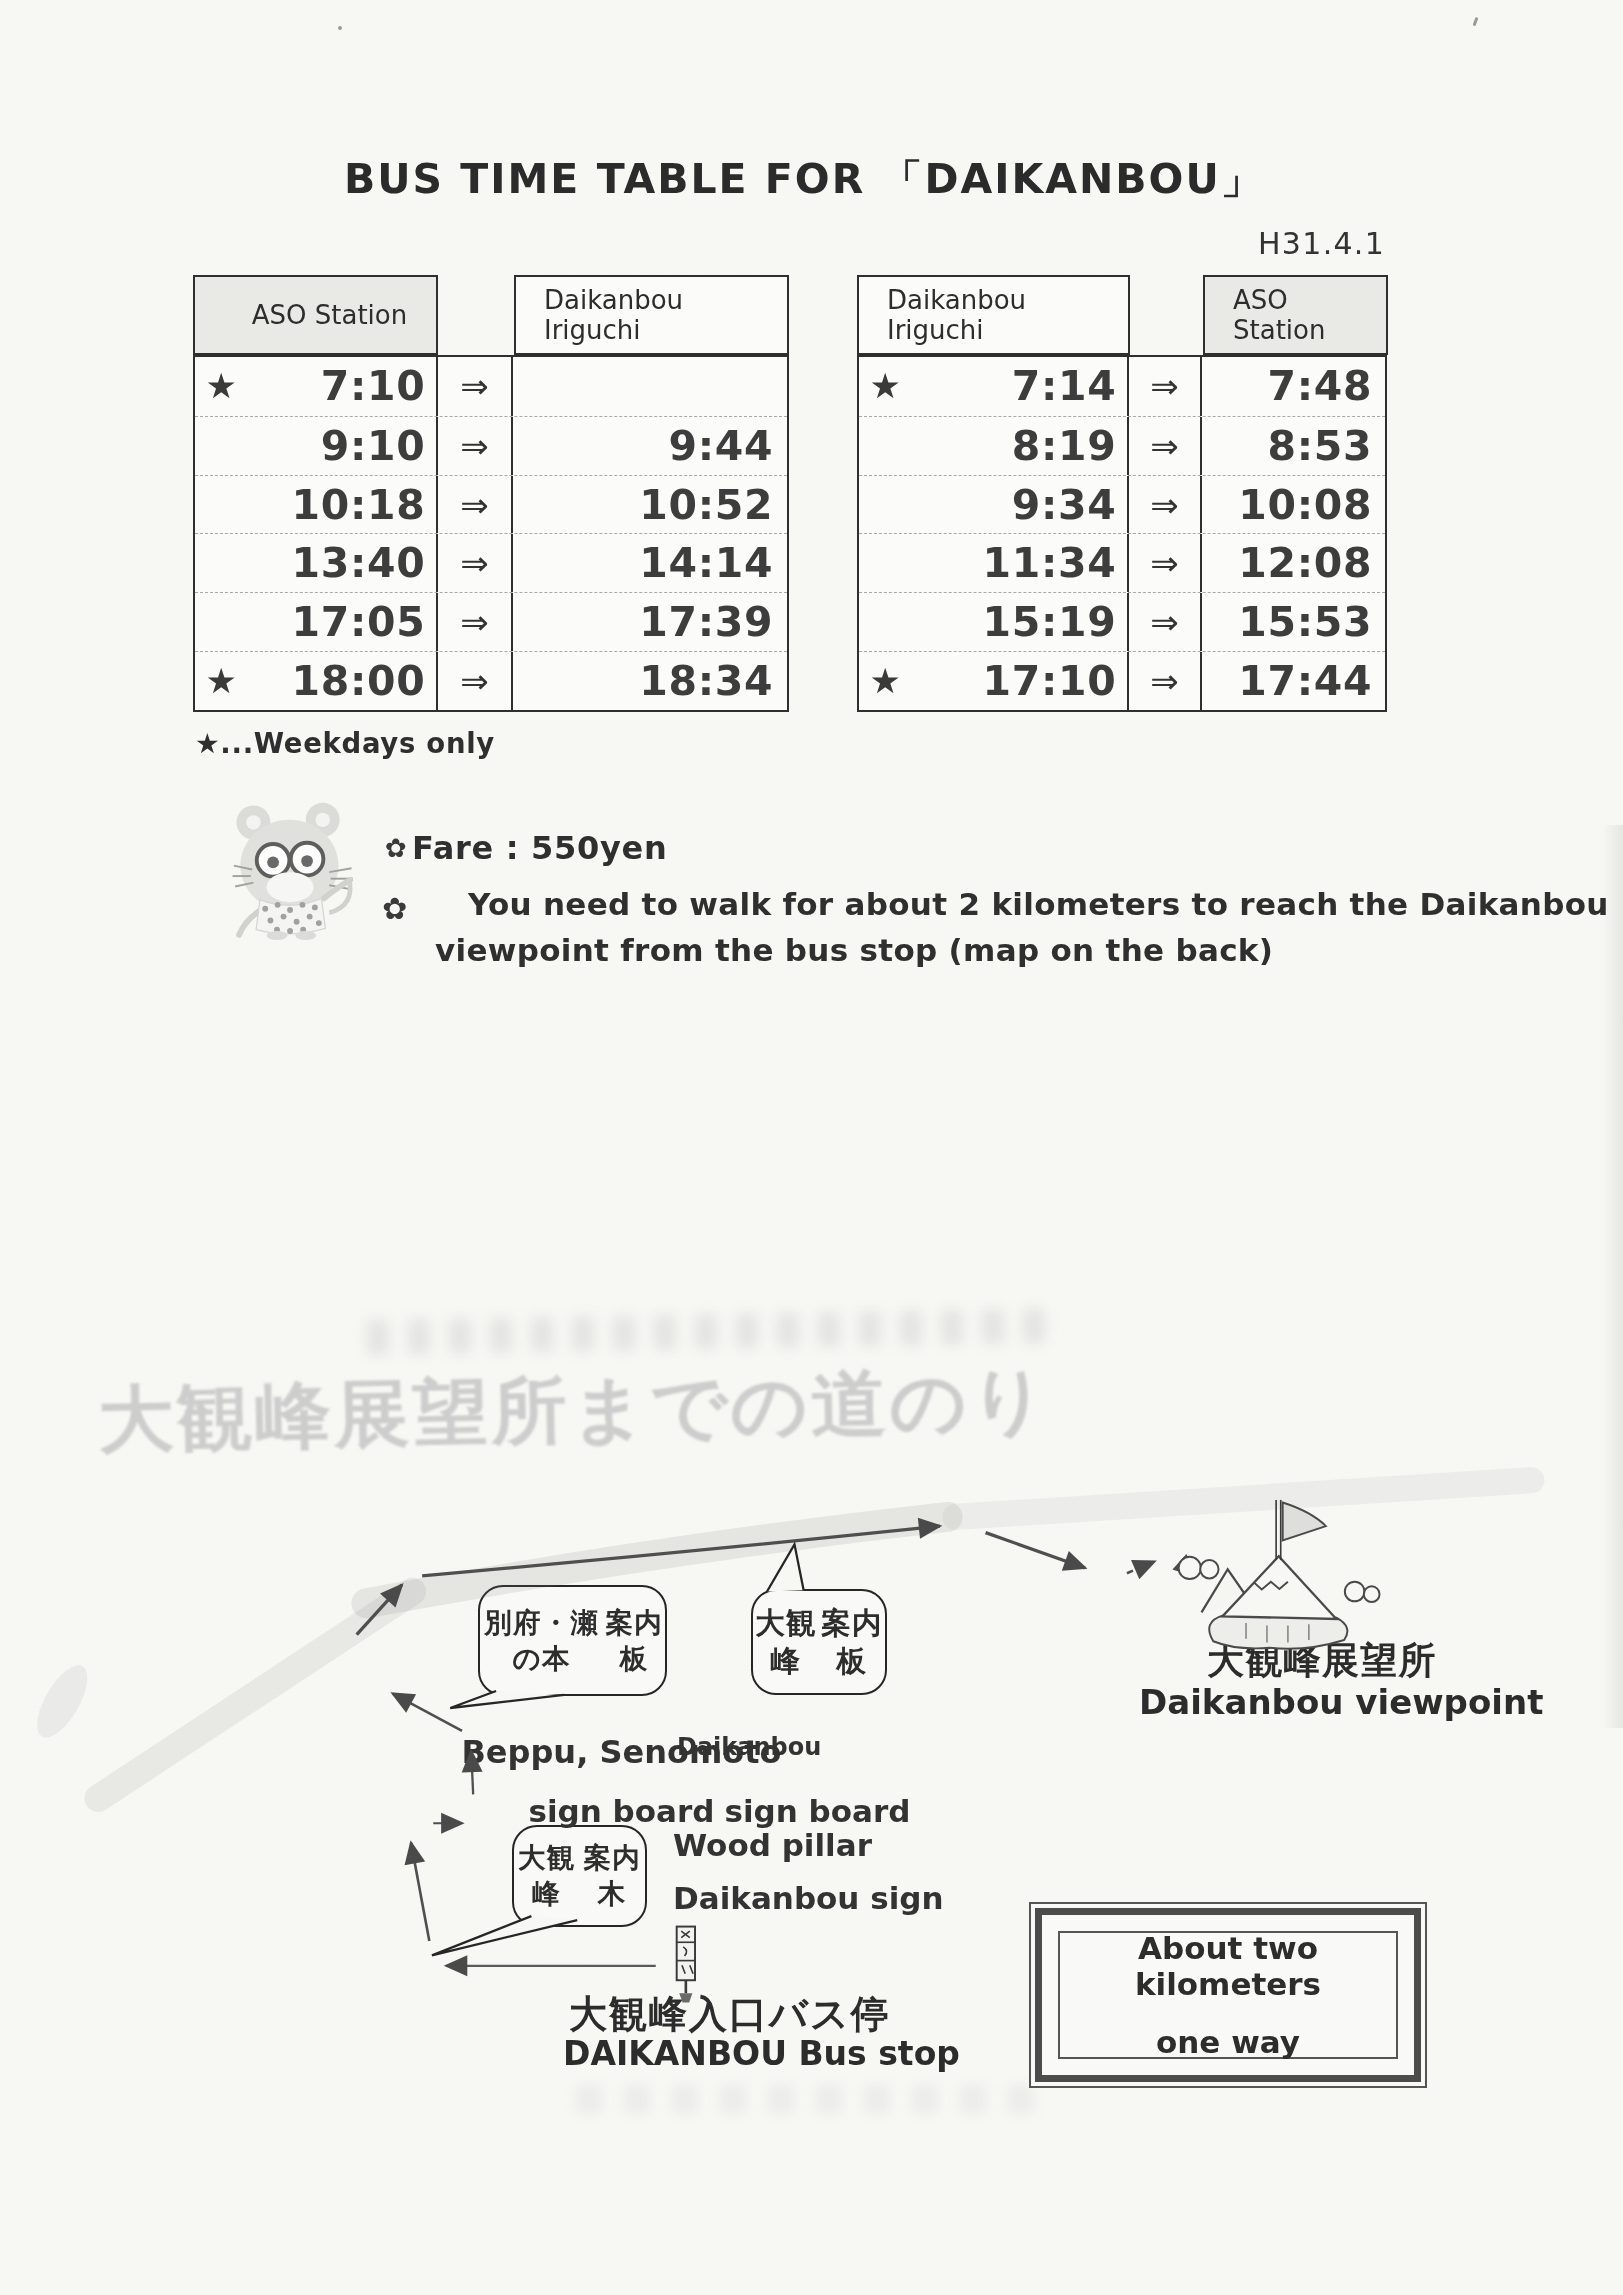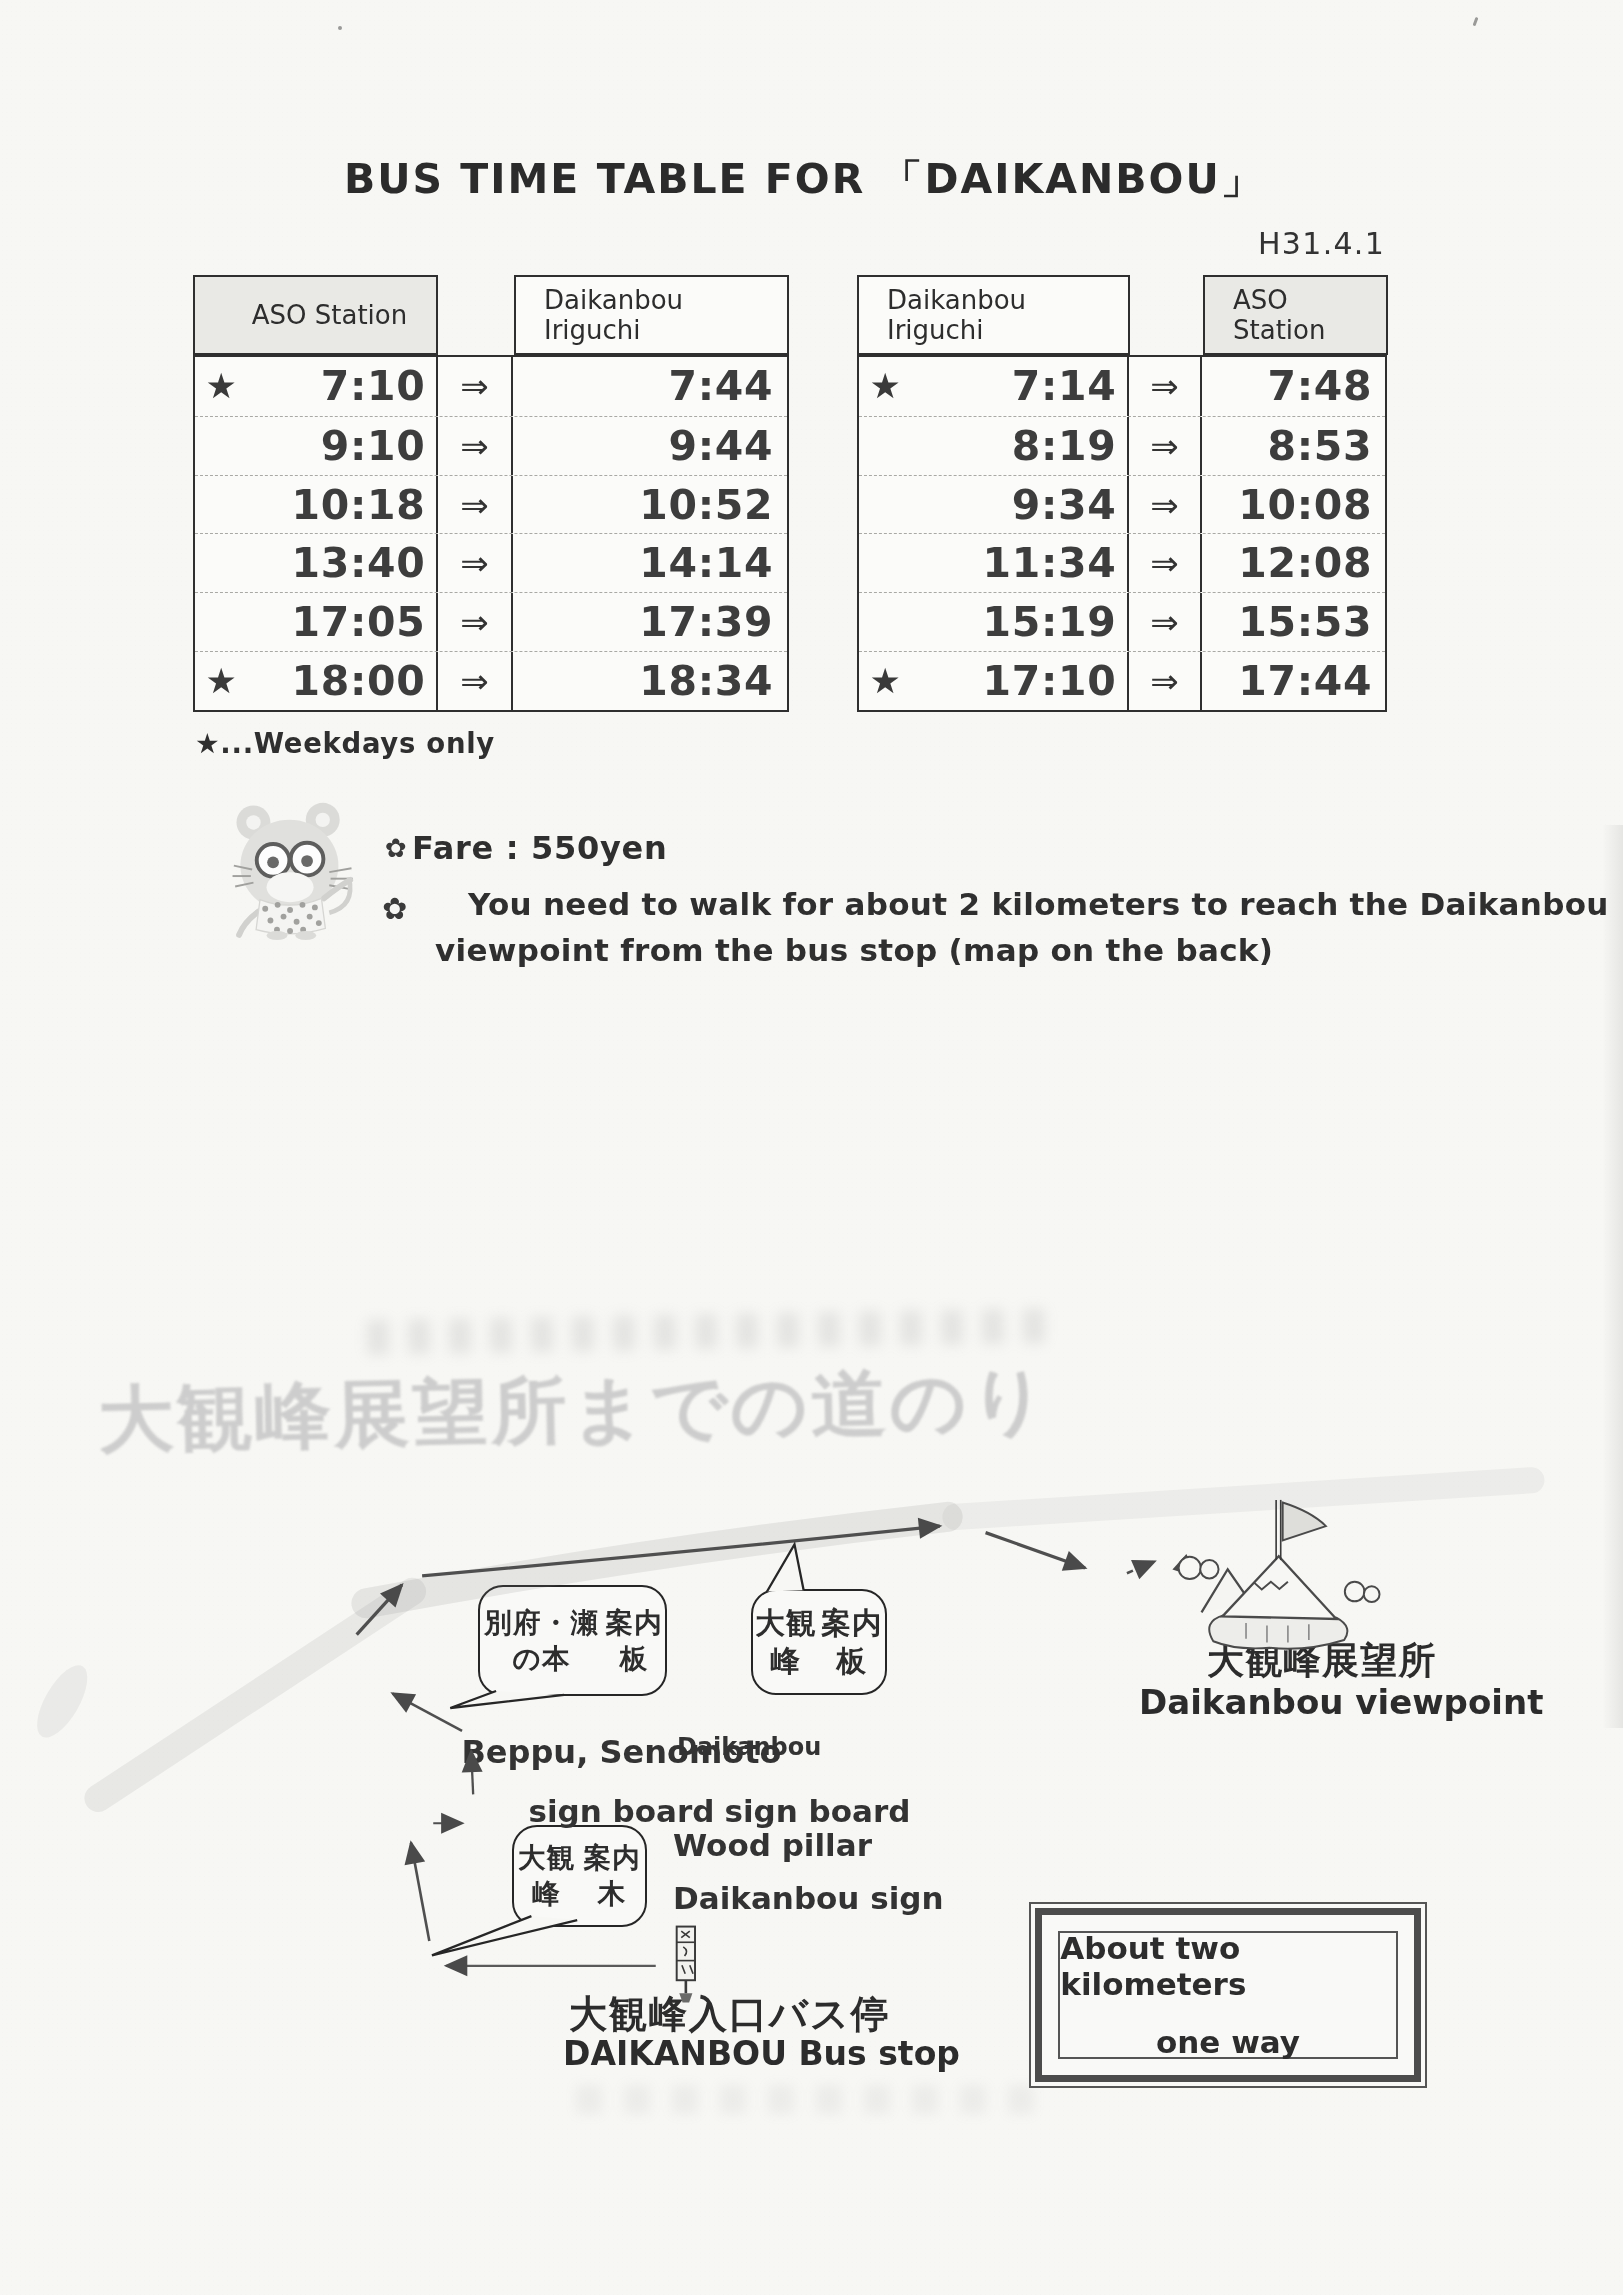--- a/index.html
+++ b/index.html
@@ -1,19 +1,19 @@
 <!DOCTYPE html>
 <html style="font-size:10.5px"><head>
 <meta charset="utf-8">
 <style>
   html,body{margin:0;padding:0;background:#e8e8e6;}
   .page{position:relative;width:1623px;height:2295px;background:#f7f7f4;overflow:hidden;
         font-family:"DejaVu Sans",sans-serif;color:#2f2f2f;
         background-image:radial-gradient(rgba(0,0,0,0.013) 0.7px, transparent 0.7px);background-size:4.6px 4.6px;}
-  .abs{position:absolute;}
+  .abs{position:absolute;text-align:center;}
 
   
   .title{left:344px;top:152px;font-size:41px;font-weight:700;letter-spacing:2px;color:#2b2b2b;white-space:nowrap;}
   .date{left:1258px;top:226px;font-size:30px;letter-spacing:1.3px;color:#333;}
 
   
   .tt{position:absolute;top:275px;height:437px;}
   #tt-left{left:193px;width:596px;--c1:243px;--c2:75px;--c3:272px;}
   #tt-right{left:857px;width:530px;--c1:270px;--c2:73px;--c3:182px;}
   .hd{position:absolute;top:0;height:80px;border:2.6px solid #2f2f2f;box-sizing:border-box;
@@ -92,23 +92,20 @@
     <div class="hd from">ASO Station</div>
     <div class="hd to">Daikanbou Iriguchi</div>
     <div class="tbody">
       <div class="trow">
         <div class="cell dep">
             <span class="star">★</span>
             <span class="time">7:10</span>
           </div>
         <div class="cell mid">
             <span class="imply">⇒</span>
-          </div>
-        <div class="cell arr">
-            <span class="time">7:44</span>
           </div>
       </div>
       <div class="trow">
         <div class="cell dep">
             <span class="star"></span>
             <span class="time">9:10</span>
           </div>
         <div class="cell mid">
             <span class="imply">⇒</span>
           </div>

